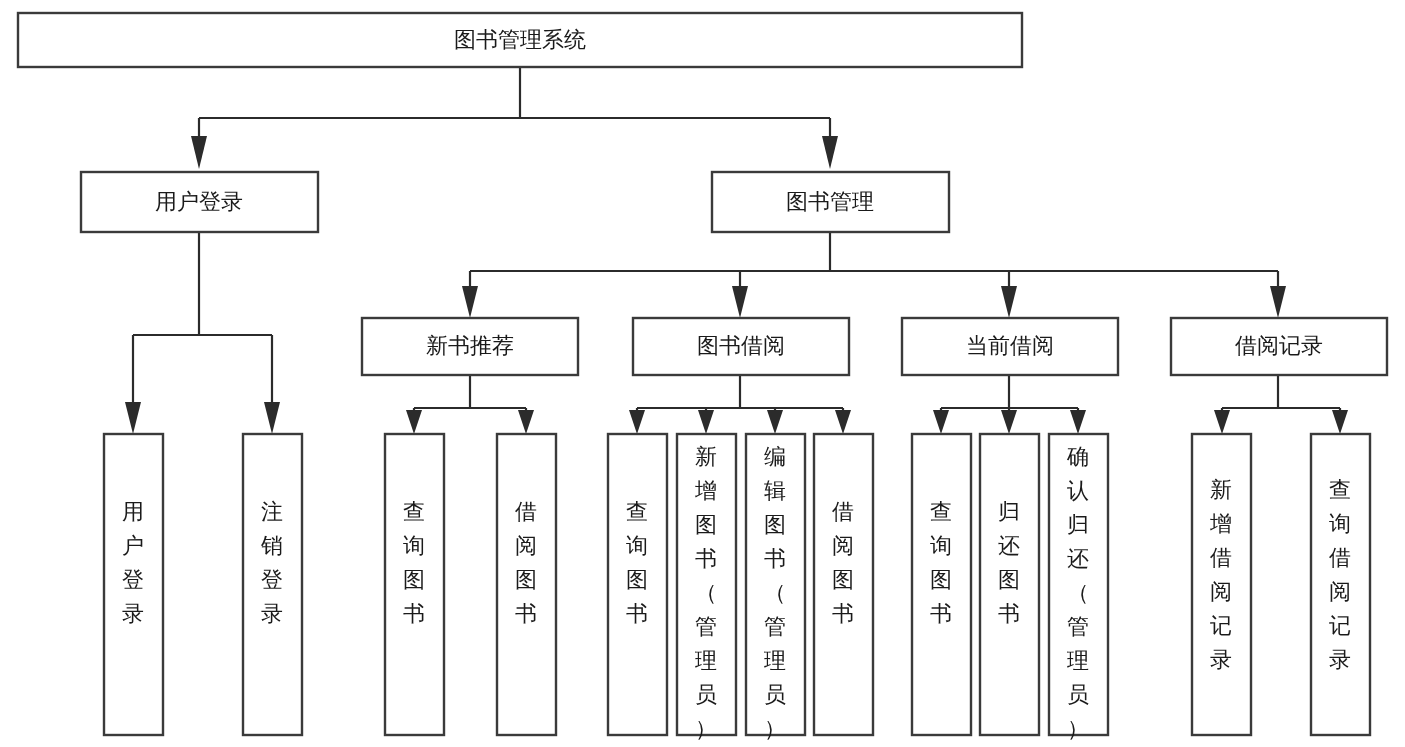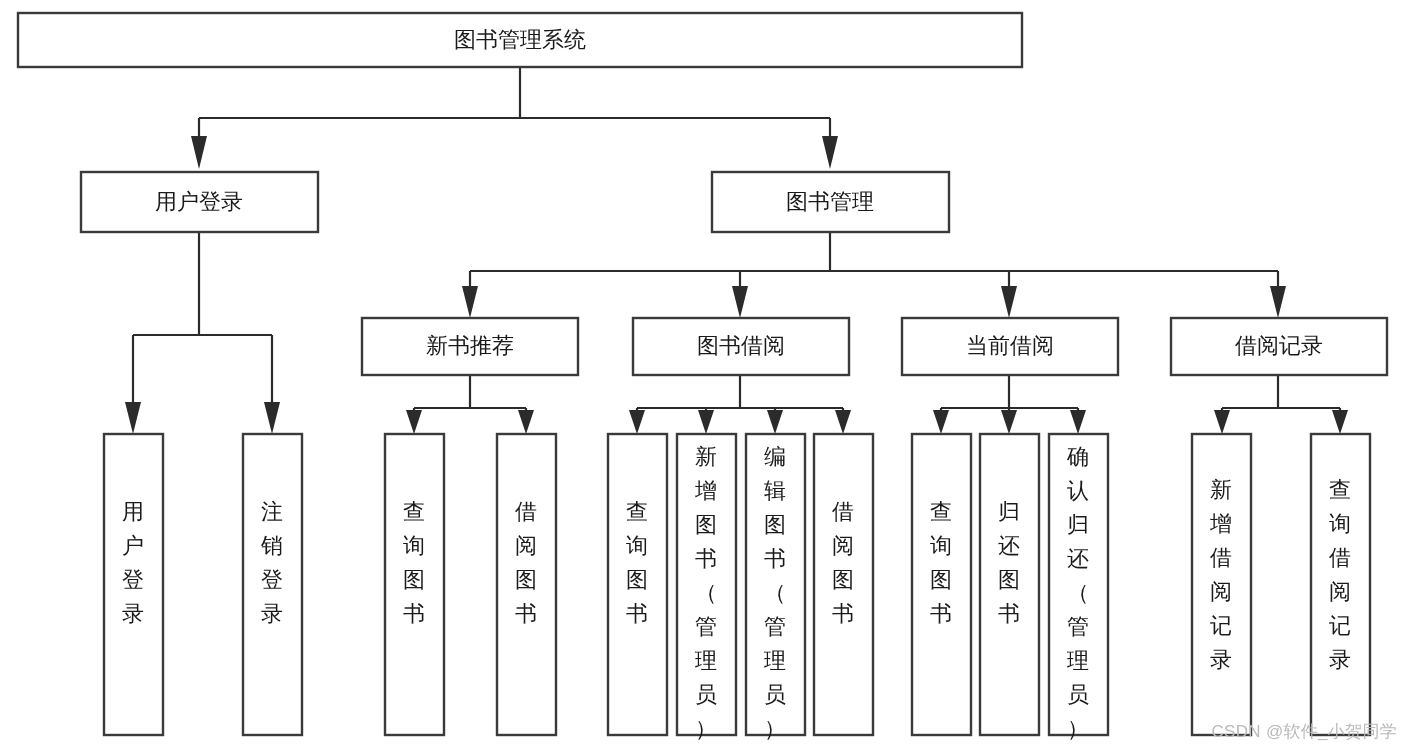--- a/index.html
+++ b/index.html
@@ -242,14 +242,13 @@
       <text class="node-label-v" x="1221" y="497"><tspan x="1221" y="497">新</tspan><tspan x="1221" y="531">增</tspan><tspan x="1221" y="565">借</tspan><tspan x="1221" y="599">阅</tspan><tspan x="1221" y="633">记</tspan><tspan x="1221" y="667">录</tspan></text>
     </g>
 
     <g>
       <rect class="node-box" x="1311" y="434" width="59" height="301"></rect>
       <text class="node-label-v" x="1340" y="497"><tspan x="1340" y="497">查</tspan><tspan x="1340" y="531">询</tspan><tspan x="1340" y="565">借</tspan><tspan x="1340" y="599">阅</tspan><tspan x="1340" y="633">记</tspan><tspan x="1340" y="667">录</tspan></text>
     </g>
 
   </svg>
 
-  <div class="watermark-text">CSDN @软件_小贺同学</div>
 </div>
 
 </body></html>

